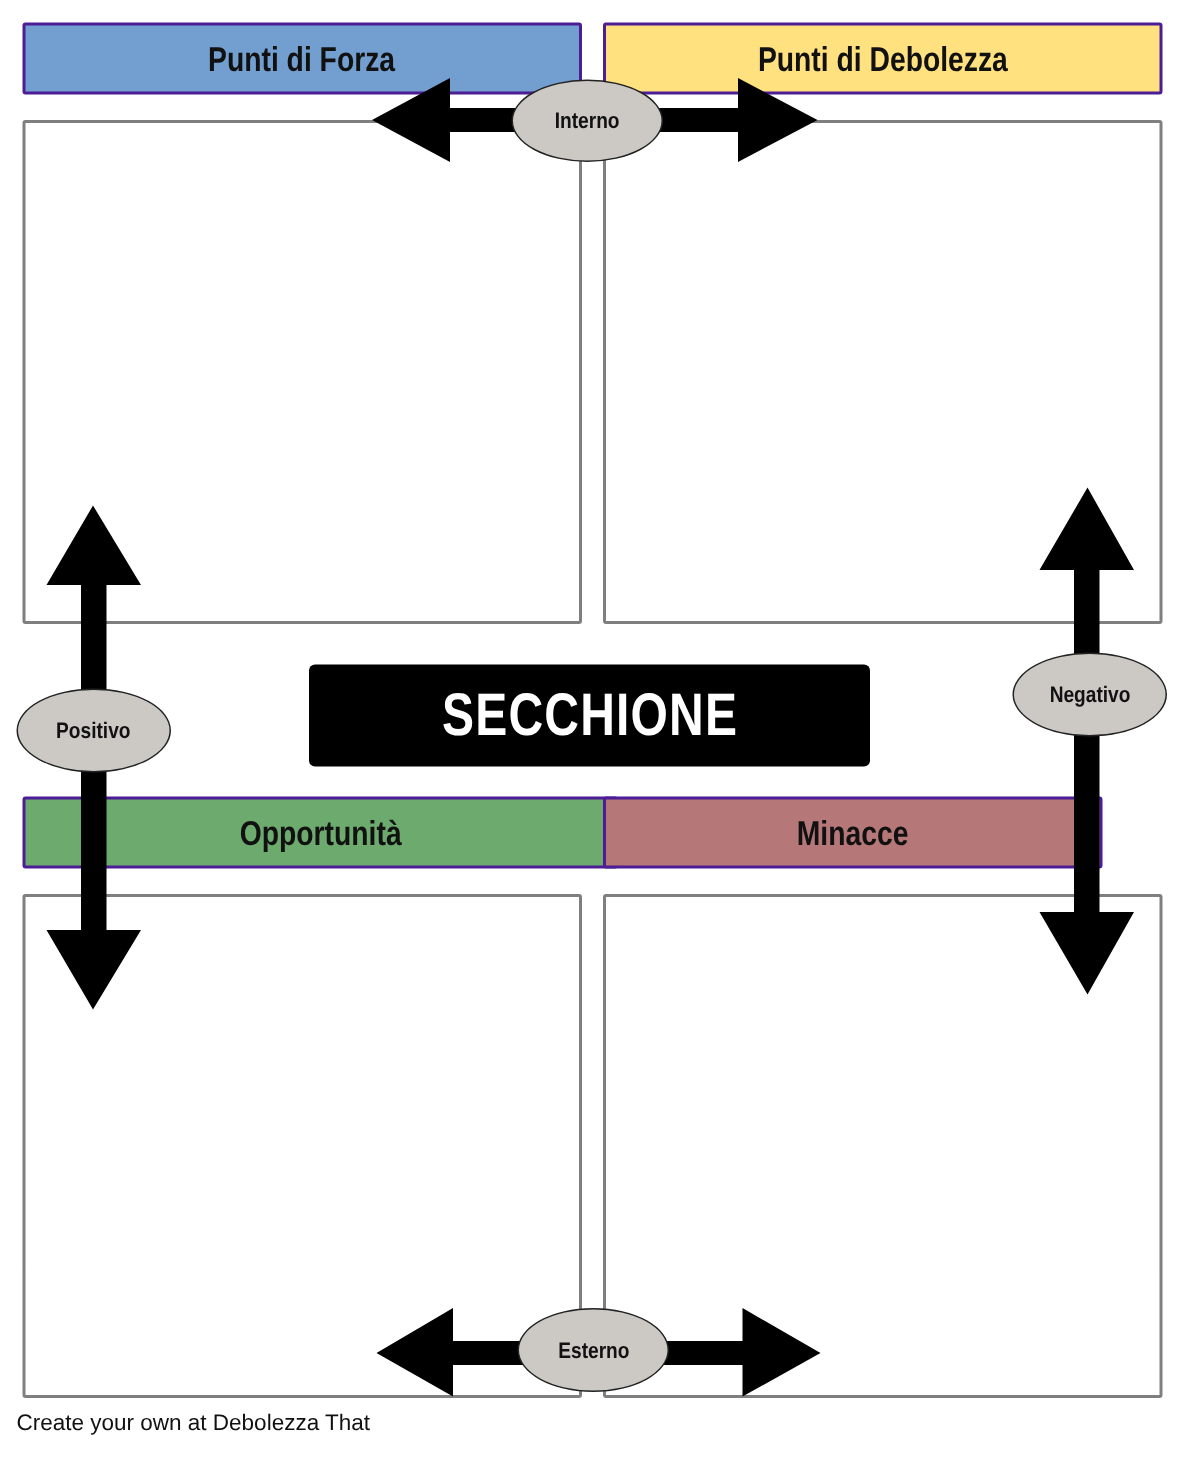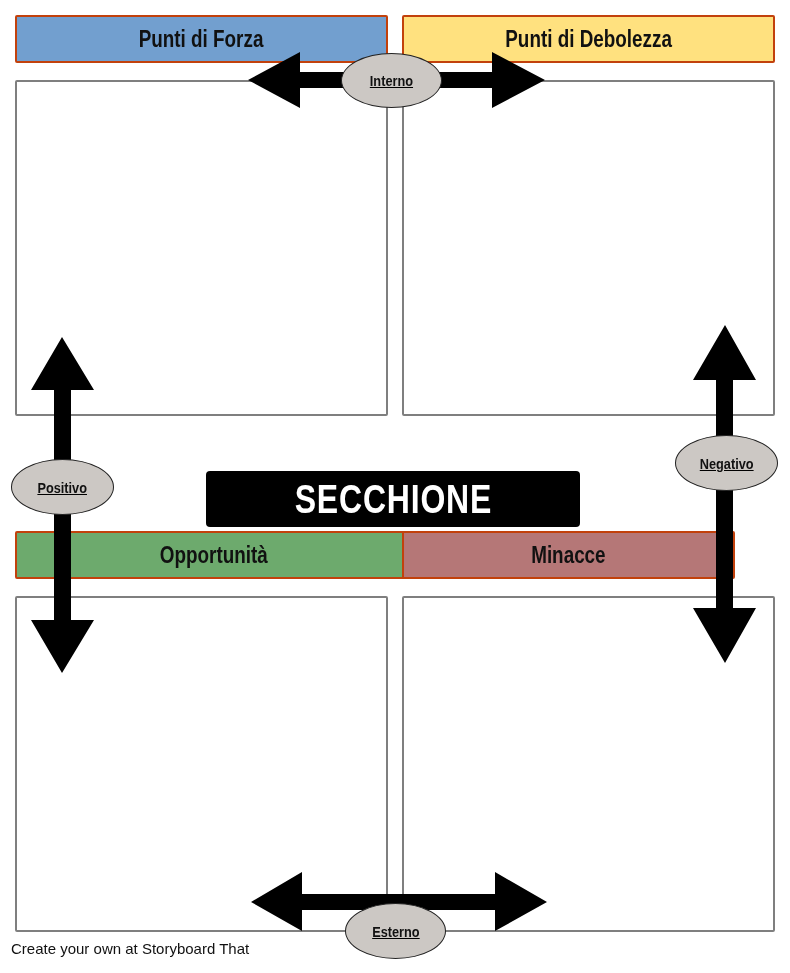--- a/index.html
+++ b/index.html
@@ -1,23 +1,23 @@
 <!DOCTYPE html>
 <html><head>
 <meta charset="utf-8">
 <style>
   html,body{margin:0;padding:0;}
   body{width:790px;height:973px;background:#ffffff;position:relative;overflow:hidden;font-family:"Liberation Sans","DejaVu Sans",sans-serif;}
-  .hdr{position:absolute;height:48px;border:2px solid #c2410c;border-radius:2px;box-sizing:border-box;display:flex;align-items:center;justify-content:center;}
+  .hdr{position:absolute;height:48px;border:2px solid #4c1d95;border-radius:2px;box-sizing:border-box;display:flex;align-items:center;justify-content:center;}
   .hdr span{font-family:"Liberation Sans Narrow","Liberation Sans",sans-serif;font-weight:bold;font-size:23px;color:#111;transform:scaleX(0.82);display:inline-block;letter-spacing:0px;}
   .box{position:absolute;border:2px solid #7f7f7f;border-radius:2px;box-sizing:border-box;background:#fff;}
   svg.arrows{position:absolute;left:0;top:0;}
-  .oval{position:absolute;border:1.5px solid #222;border-radius:50%;background:#ccc8c4;box-sizing:border-box;display:flex;align-items:center;justify-content:center;text-decoration:underline;}
+  .oval{position:absolute;border:1.5px solid #222;border-radius:50%;background:#ccc8c4;box-sizing:border-box;display:flex;align-items:center;justify-content:center;}
   .oval span{font-weight:bold;font-size:15px;color:#111;transform:scaleX(0.85);display:inline-block;}
-  .title{position:absolute;left:206px;top:443px;width:374px;height:56px;background:#000;border-radius:4px;display:flex;align-items:center;justify-content:center;margin-top:28px;}
+  .title{position:absolute;left:206px;top:443px;width:374px;height:68px;background:#000;border-radius:4px;display:flex;align-items:center;justify-content:center;}
   .title span{color:#fff;font-weight:bold;font-size:40px;transform:scaleX(0.8);display:inline-block;letter-spacing:1px;}
   .footer{position:absolute;left:11px;top:940px;font-size:15px;color:#111;}
 </style>
 </head>
 <body>
 
 <div class="hdr" style="left:15px;top:15px;width:373px;background:#729fcf;">
   <span>Punti di Forza</span>
 </div>
 <div class="hdr" style="left:402px;top:15px;width:373px;background:#ffe17f;text-align:center;">
@@ -50,27 +50,27 @@
   </g>
 
   <g>
     <polygon points="725,325 756,380 733,380 733,608 756,608 725,663 693,608 716,608 716,380 693,380" fill="#000"></polygon>
   </g>
 </svg>
 
 <div class="oval" style="left:341px;top:53px;width:101px;height:55px;">
   <span>Interno</span>
 </div>
-<div class="oval" style="left:345px;top:903px;width:101px;height:56px;">
+<div class="oval" style="left:345px;top:872px;width:101px;height:56px;">
   <span>Esterno</span>
 </div>
 <div class="oval" style="left:11px;top:459px;width:103px;height:56px;">
   <span>Positivo</span>
 </div>
 <div class="oval" style="left:675px;top:435px;width:103px;height:56px;">
   <span>Negativo</span>
 </div>
 
 <div class="title">
   <span>SECCHIONE</span>
 </div>
 
-<div class="footer">Create your own at Storyboard That</div>
+<div class="footer">Create your own at Debolezza That</div>
 
 </body></html>

